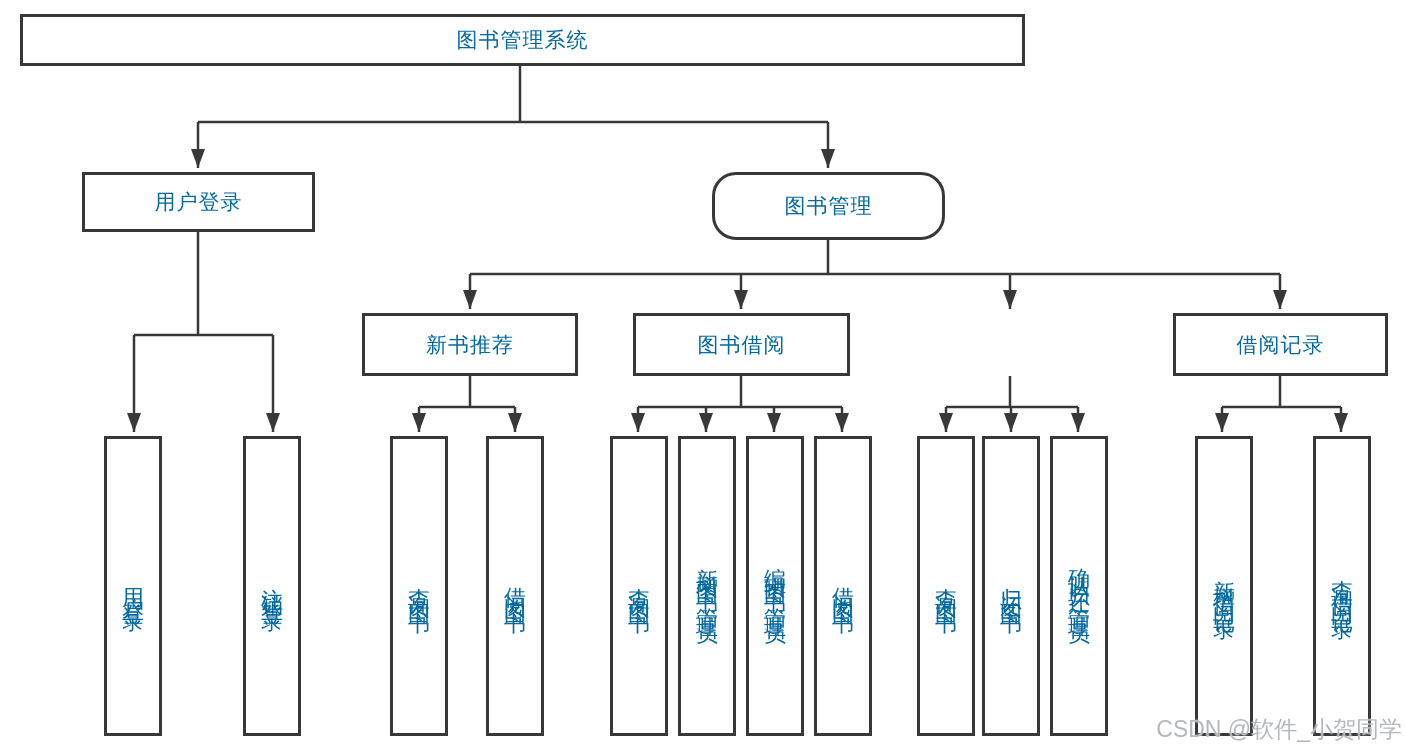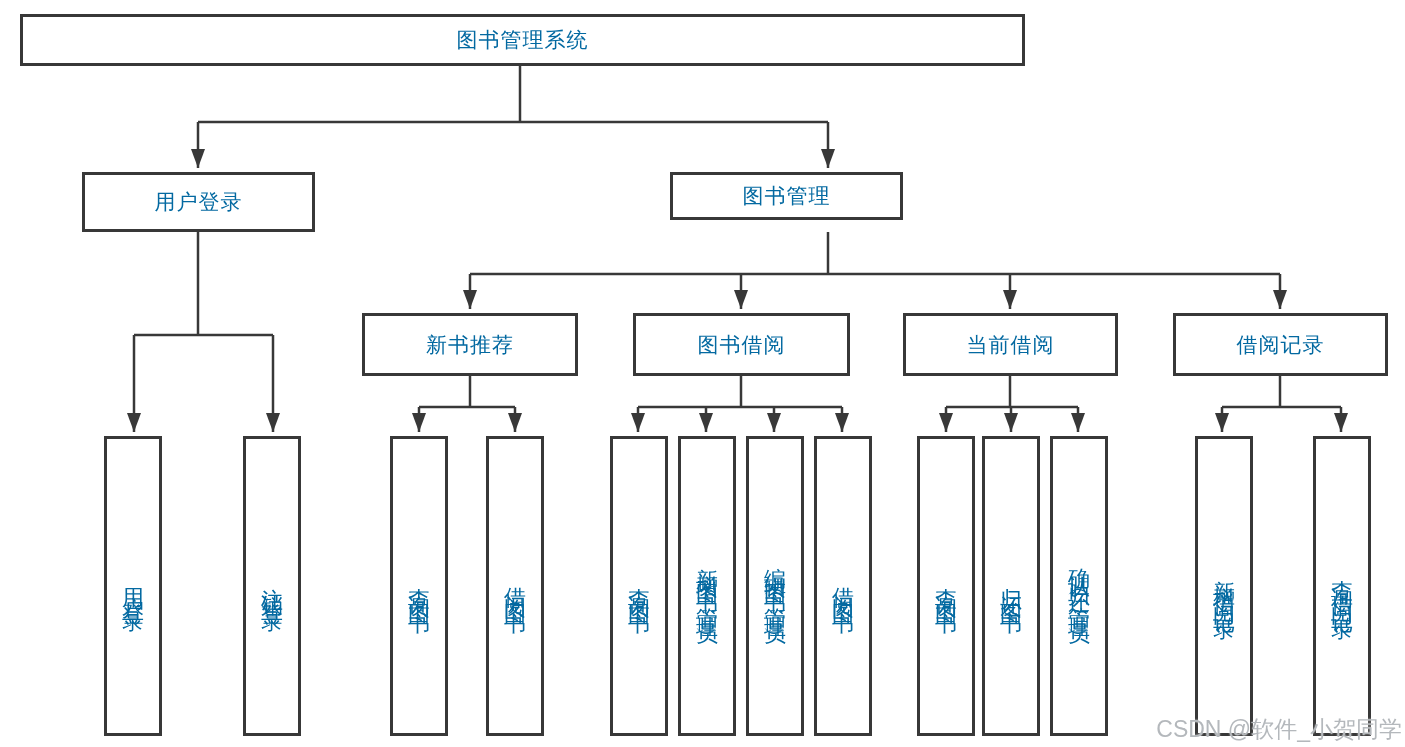--- a/index.html
+++ b/index.html
@@ -29,21 +29,21 @@
     display: flex;
     align-items: center;
     justify-content: center;
     color: #0369a1;
     font-size: 21px;
     z-index: 2;
     letter-spacing: 1px;
   }
   .node.root    { left: 20px;  top: 14px;  width: 1005px; height: 52px; }
   .node.l2a     { left: 82px;  top: 172px; width: 233px;  height: 60px; }
-  .node.l2b     { left: 670px; top: 172px; width: 233px;  height: 48px; }
+  .node.l2b     { left: 712px; top: 172px; width: 233px;  height: 68px; border-radius: 24px; }
   .node.l3      { top: 313px; height: 63px; }
   .node.l3a     { left: 362px;  width: 216px; }
   .node.l3b     { left: 633px;  width: 217px; }
   .node.l3c     { left: 903px;  width: 215px; }
   .node.l3d     { left: 1173px; width: 215px; }
   .node.leaf    { top: 436px; height: 300px; width: 58px; }
   .node.leaf > span {
     writing-mode: vertical-rl;
     text-orientation: mixed;
     font-size: 22px;
@@ -144,23 +144,20 @@
   <div class="node l2b">
     <span>图书管理</span>
   </div>
 
   <div class="node l3 l3b">
     <span>图书借阅</span>
   </div>
   <div class="node l3 l3a">
     <span>新书推荐</span>
   </div>
-  <div class="node l3 l3c">
-    <span>当前借阅</span>
-  </div>
   <div class="node l3 l3d">
     <span>借阅记录</span>
   </div>
 
   <div class="node leaf p1">
     <span>用户登录</span>
   </div>
   <div class="node leaf p2">
     <span>注销登录</span>
   </div>

